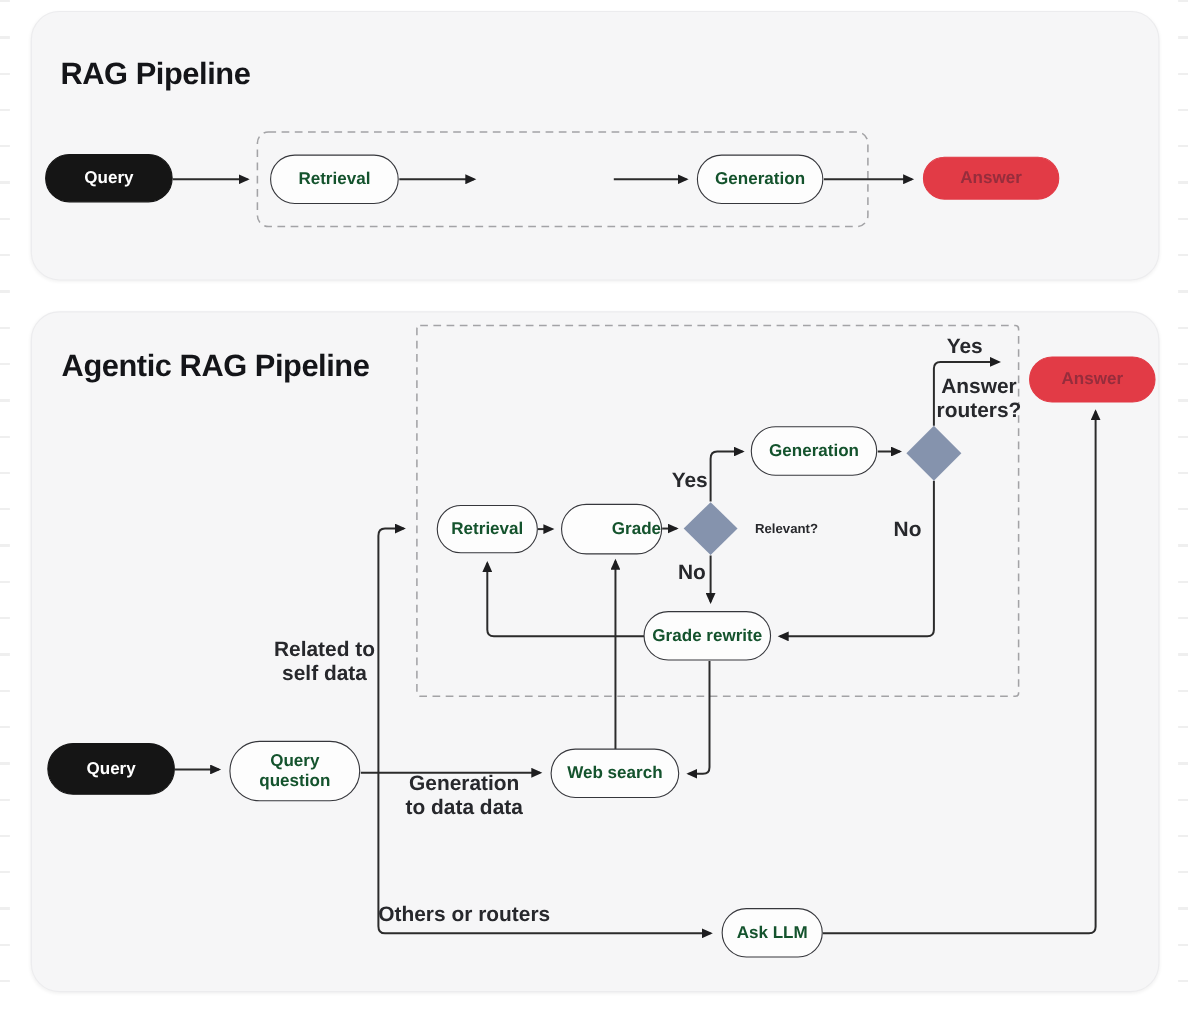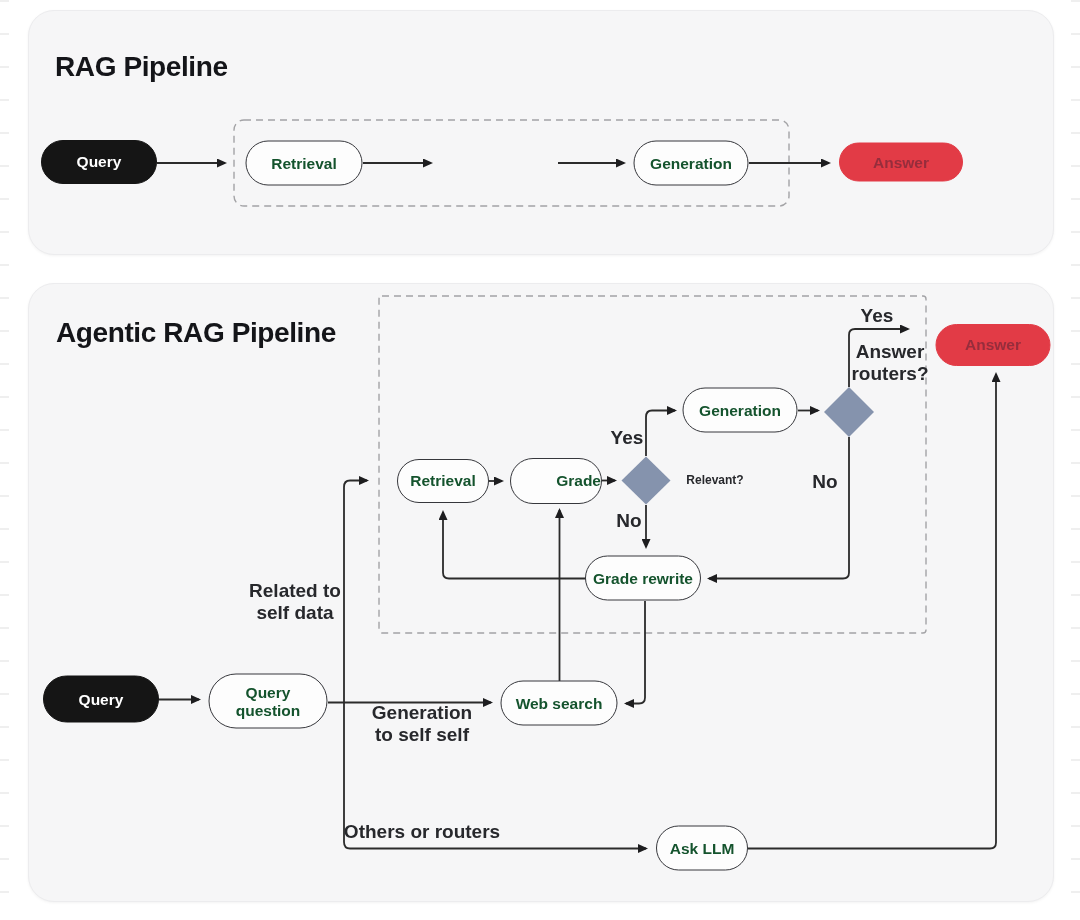--- a/index.html
+++ b/index.html
@@ -150,21 +150,21 @@
   <div class="node red" style="left:964px;top:61px;width:115px;height:42px;">
       <span>Answer</span>
     </div>
 
   <div class="elabel" style="left:266px;top:302px;margin-top:16px;">
     <div>Related to</div>
     <div>self data</div>
   </div>
   <div class="elabel" style="left:393px;top:440px;">
     <div>Generation</div>
-    <div>to self self</div>
+    <div>to data data</div>
   </div>
   <div class="elabel" style="left:393px;top:548px;"><span>Others or routers</span></div>
   <div class="elabel" style="left:598px;top:154px;"><span>Yes</span></div>
   <div class="elabel" style="left:600px;top:237px;"><span>No</span></div>
   <div class="elabel" style="left:686px;top:197px;font-size:12px;"><span>Relevant?</span></div>
   <div class="elabel" style="left:848px;top:32px;"><span>Yes</span></div>
   <div class="elabel" style="left:861px;top:79px;">
     <div>Answer</div>
     <div>routers?</div>
   </div>

